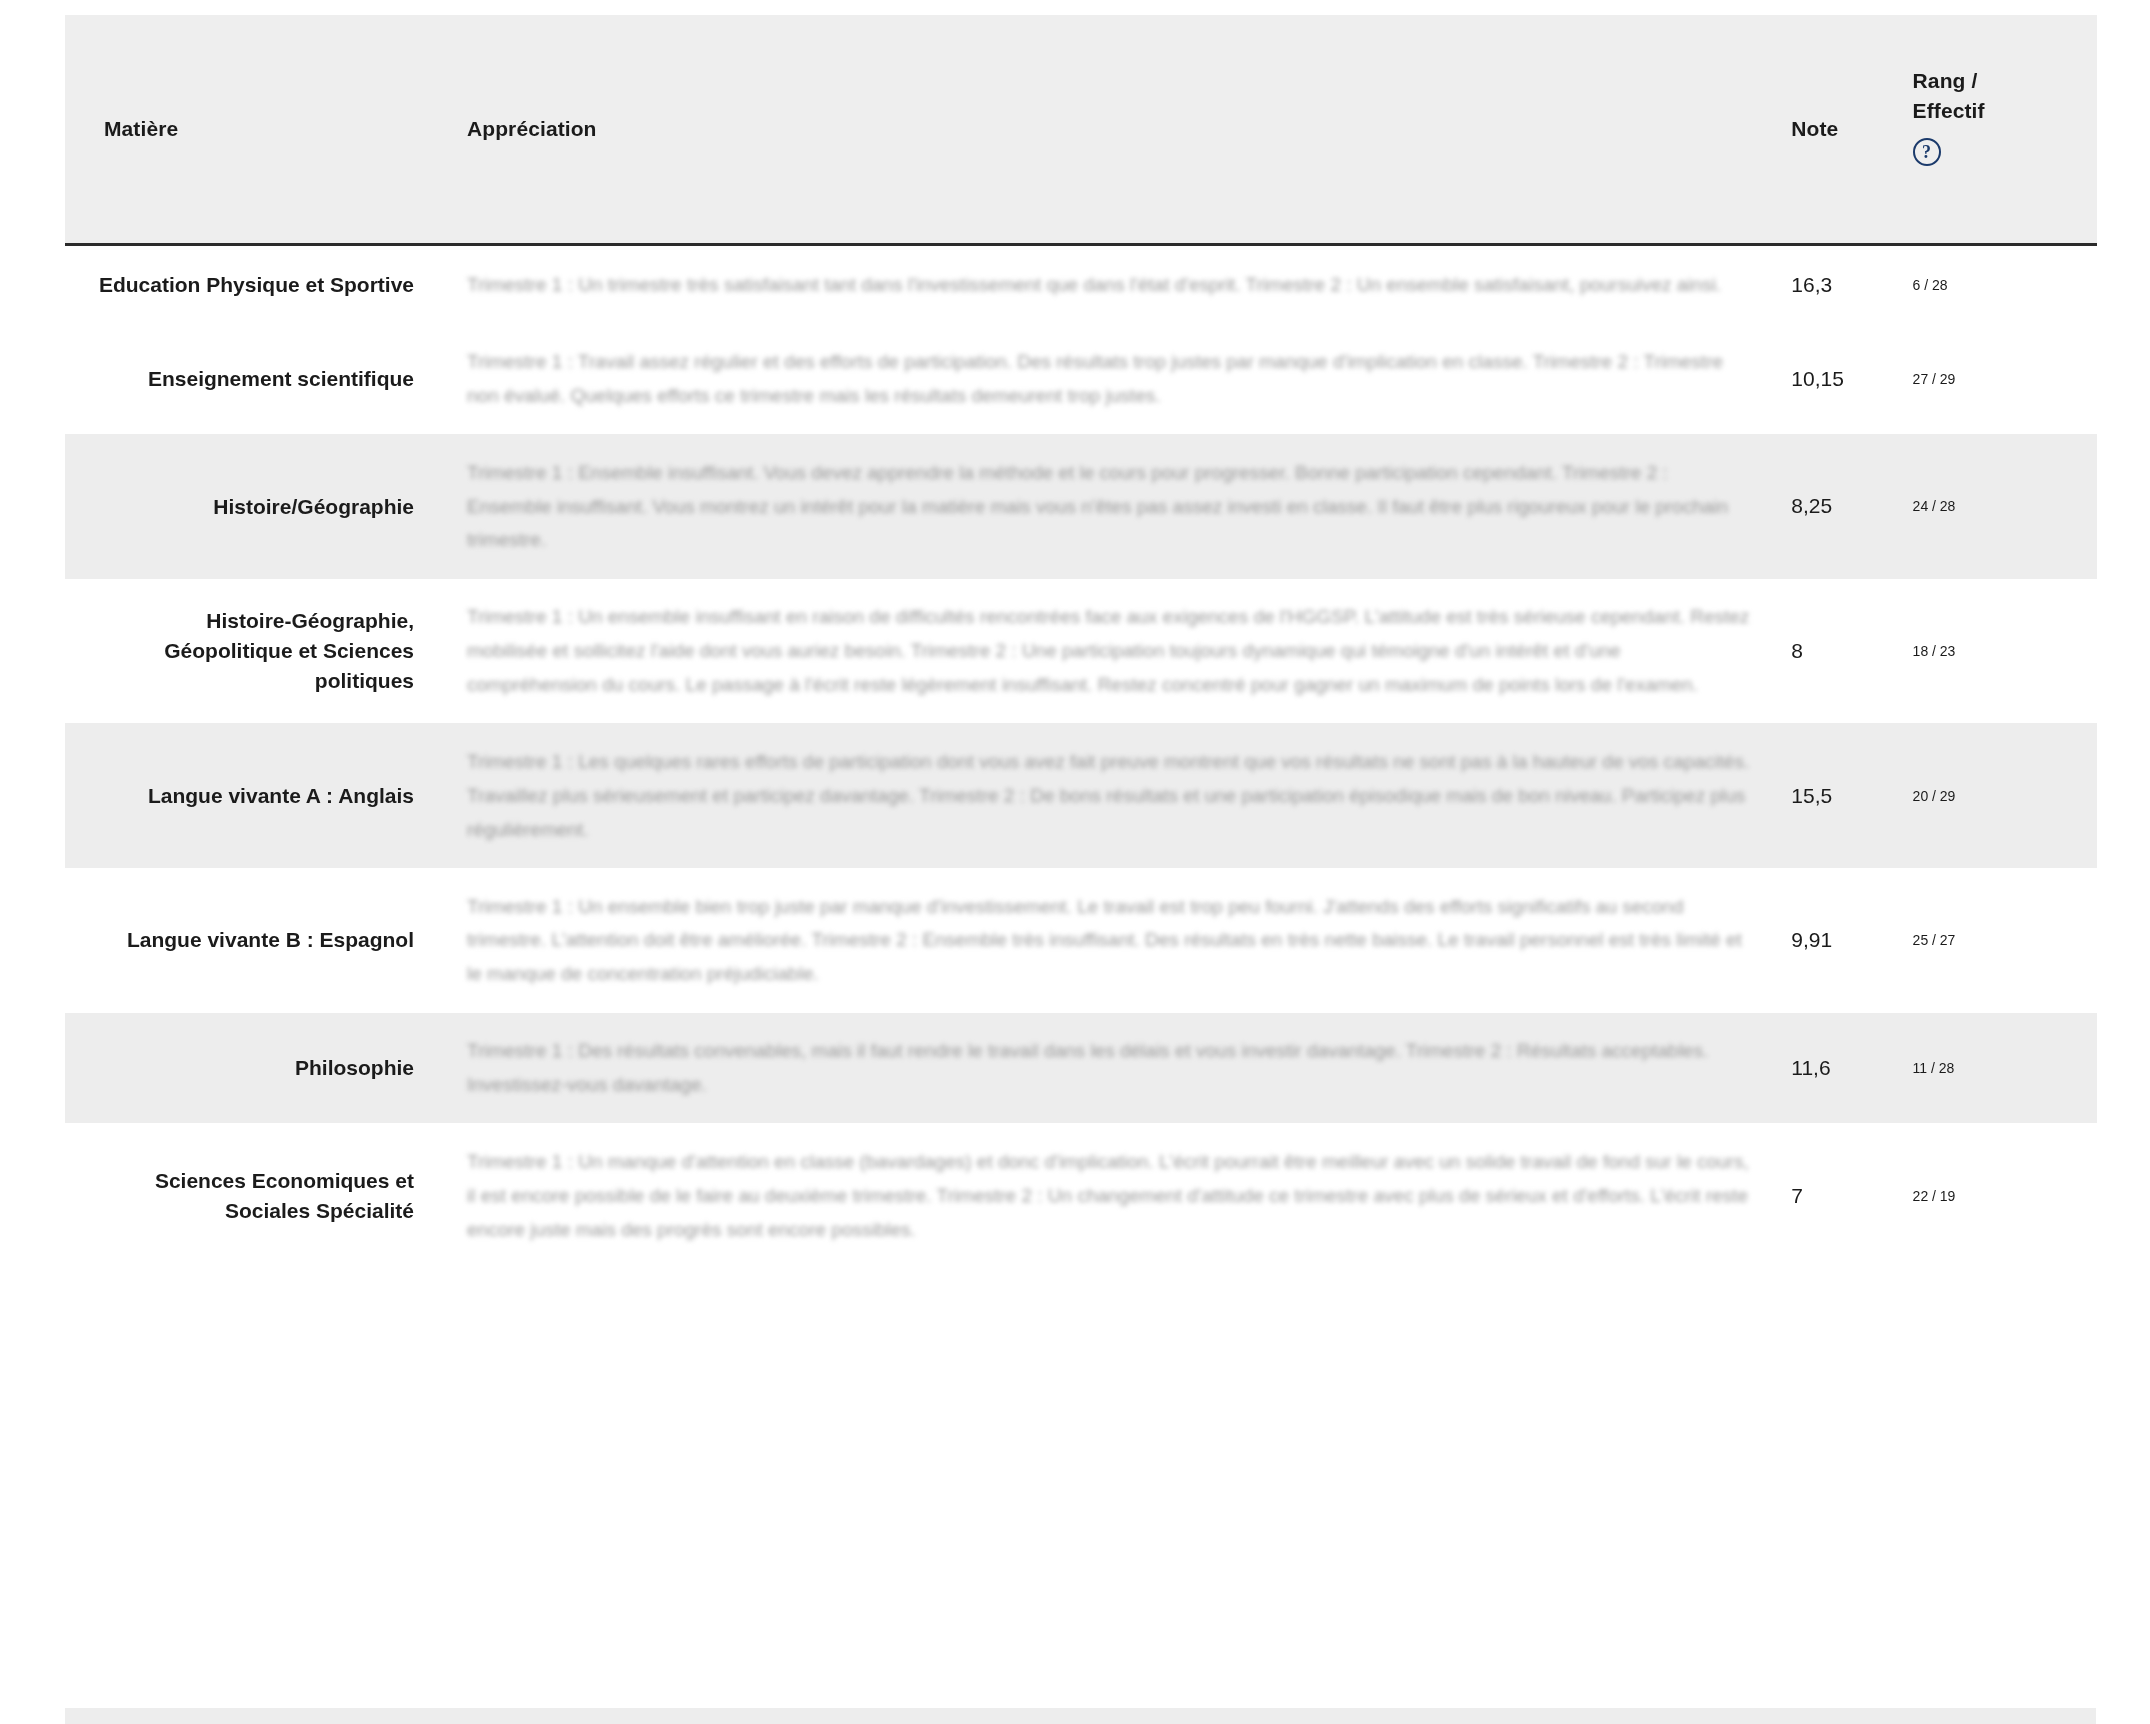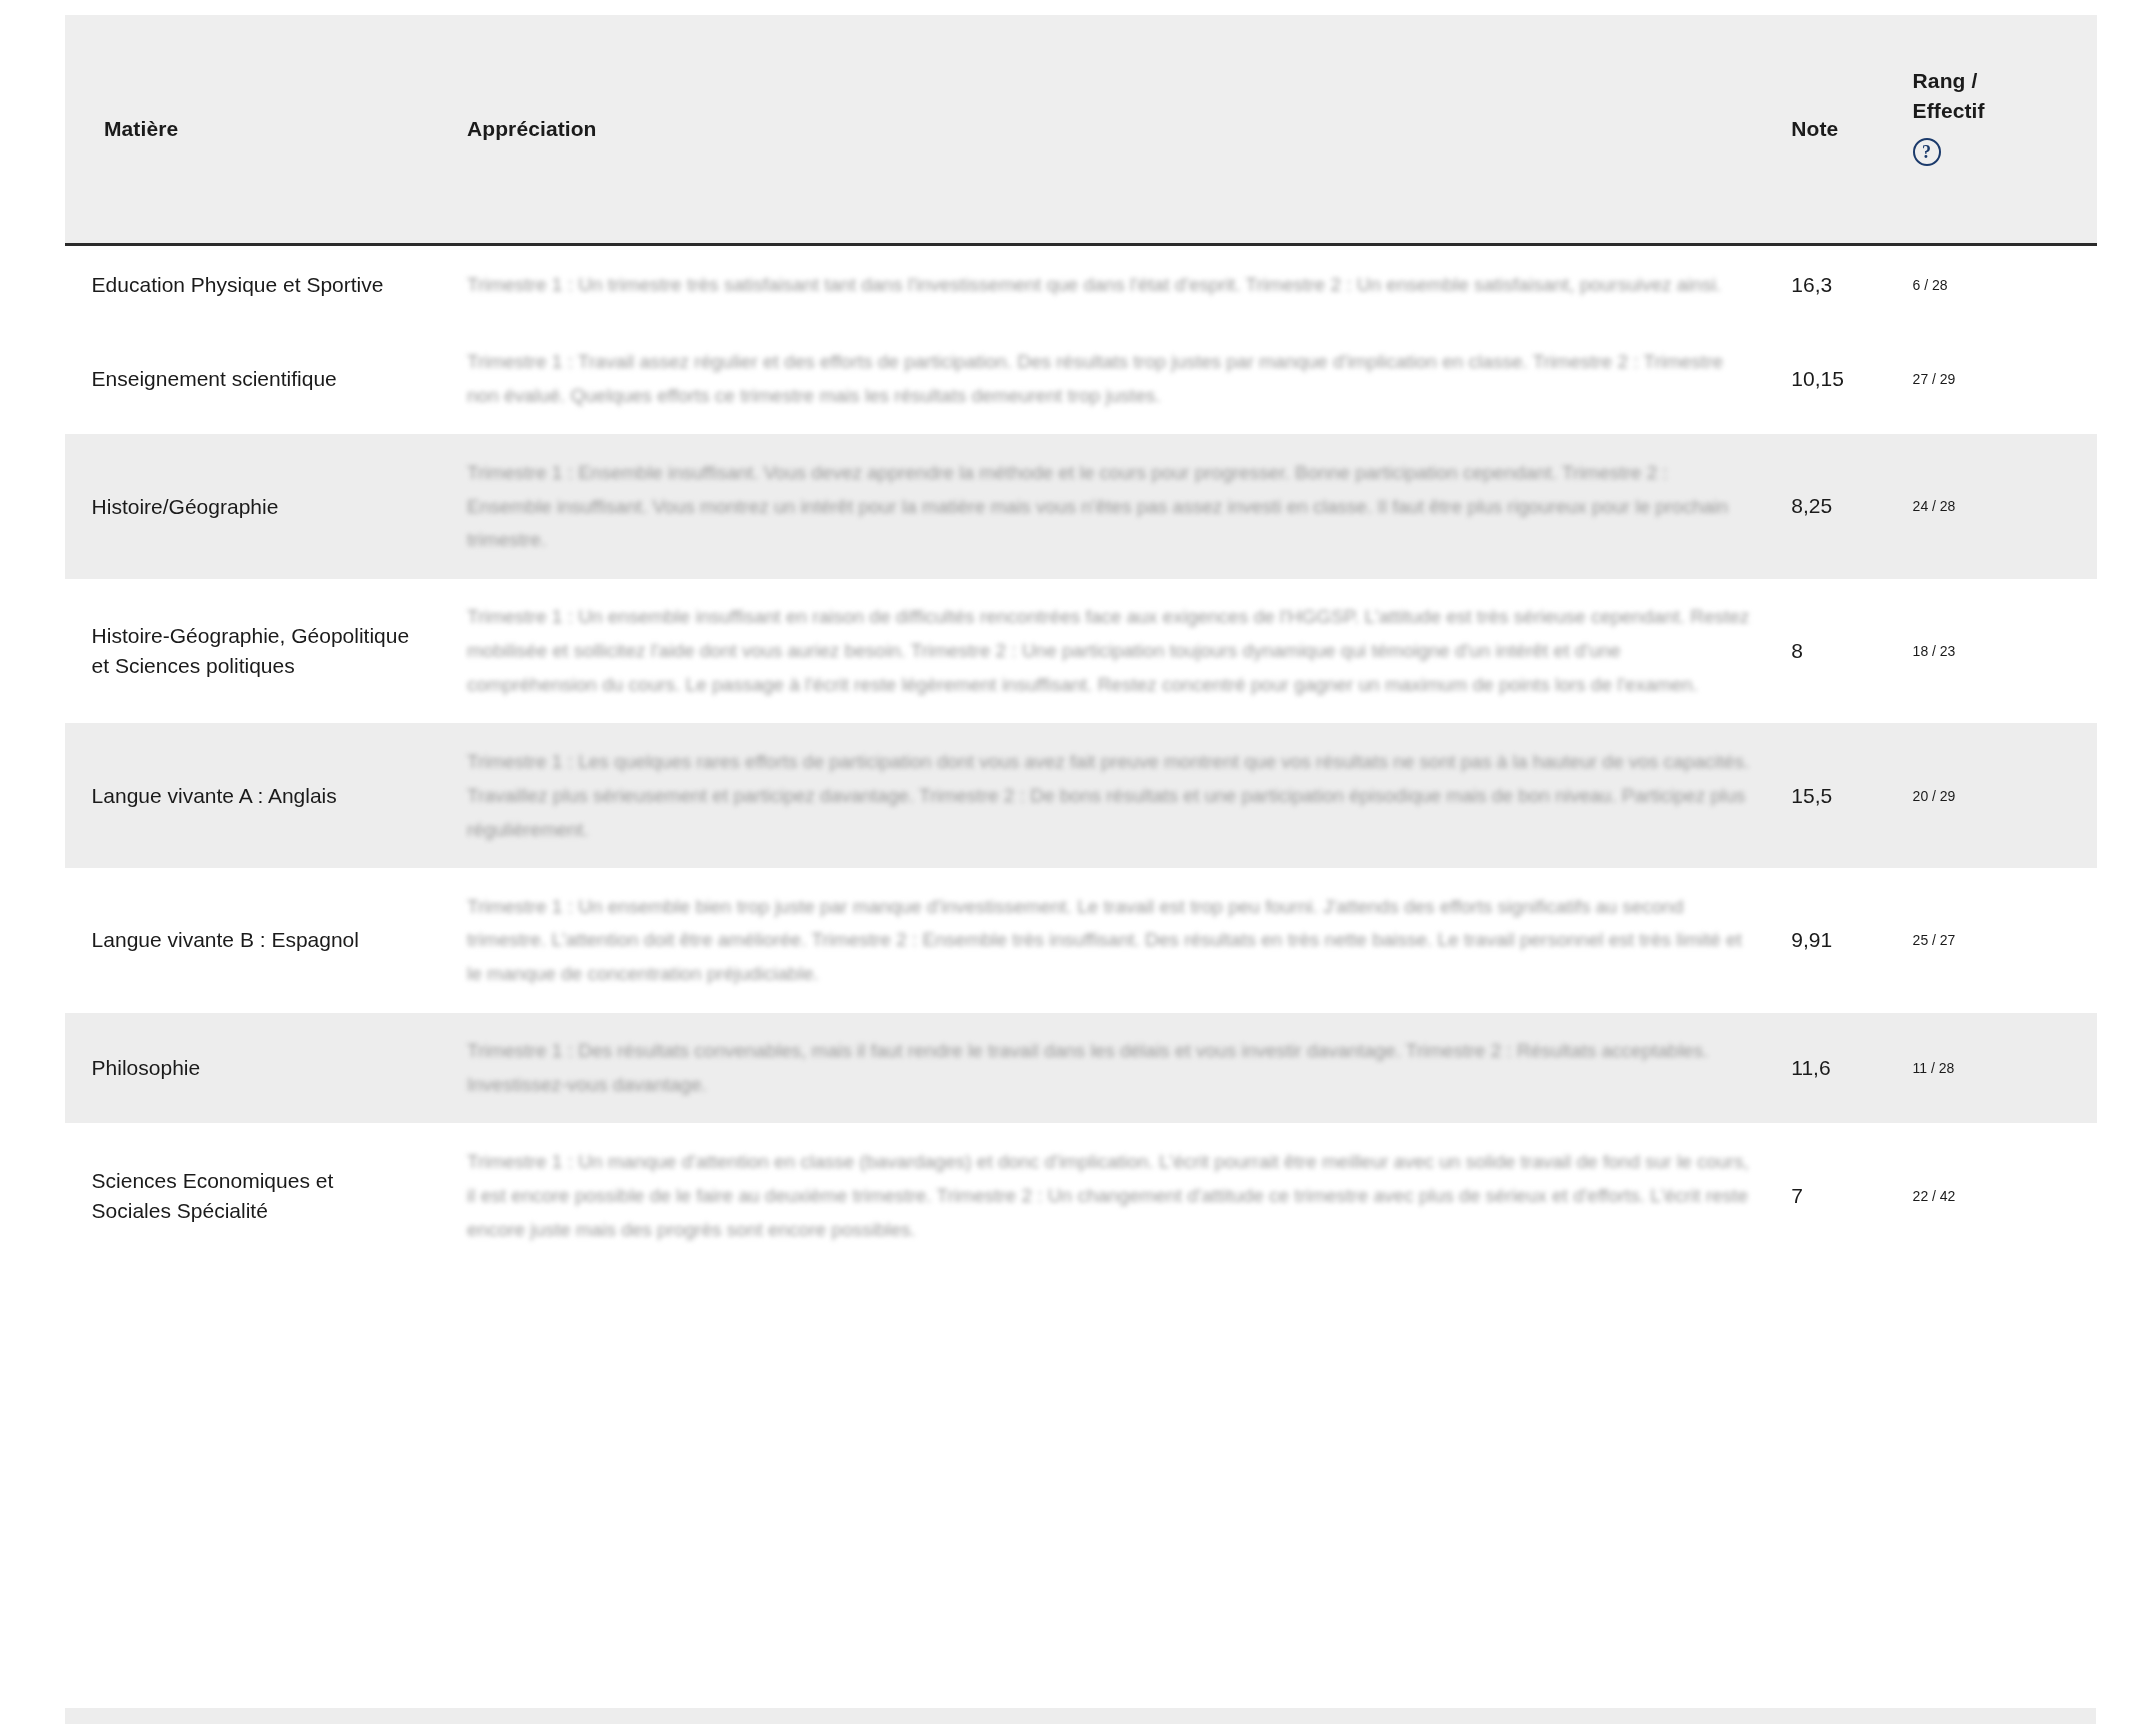--- a/index.html
+++ b/index.html
@@ -115,24 +115,25 @@
   }
 
   tbody td {
     padding: 21.6px 20px;
     vertical-align: middle;
     font-size: 21px;
     color: #1b1b1b;
   }
 
   td.td-matiere {
-    font-weight: normal;
+    font-weight: bold;
     padding-left: 26.6px;
     padding-right: 33px;
     line-height: 1.42;
+    text-align: right;
   }
 
   td.td-appreciation {
     padding-left: 20px;
     padding-right: 30px;
   }
 
   
   .blurred {
     color: #9a9a9a;
@@ -270,21 +271,21 @@
           <td class="td-note">11,6</td>
           <td class="td-rang">11 / 28</td>
         </tr>
 
         <tr class="data-row">
           <td class="td-matiere">Sciences Economiques et Sociales Spécialité</td>
           <td class="td-appreciation">
               <span class="blurred">Trimestre 1 : Un manque d'attention en classe (bavardages) et donc d'implication. L'écrit pourrait être meilleur avec un solide travail de fond sur le cours, il est encore possible de le faire au deuxième trimestre. Trimestre 2 : Un changement d'attitude ce trimestre avec plus de sérieux et d'efforts. L'écrit reste encore juste mais des progrès sont encore possibles.</span>
             </td>
           <td class="td-note">7</td>
-          <td class="td-rang">22 / 42</td>
+          <td class="td-rang">22 / 19</td>
         </tr>
       </tbody>
     </table>
   </div>
 
   <div class="card-bottom"></div>
 </div>
 
 
 </body></html>

